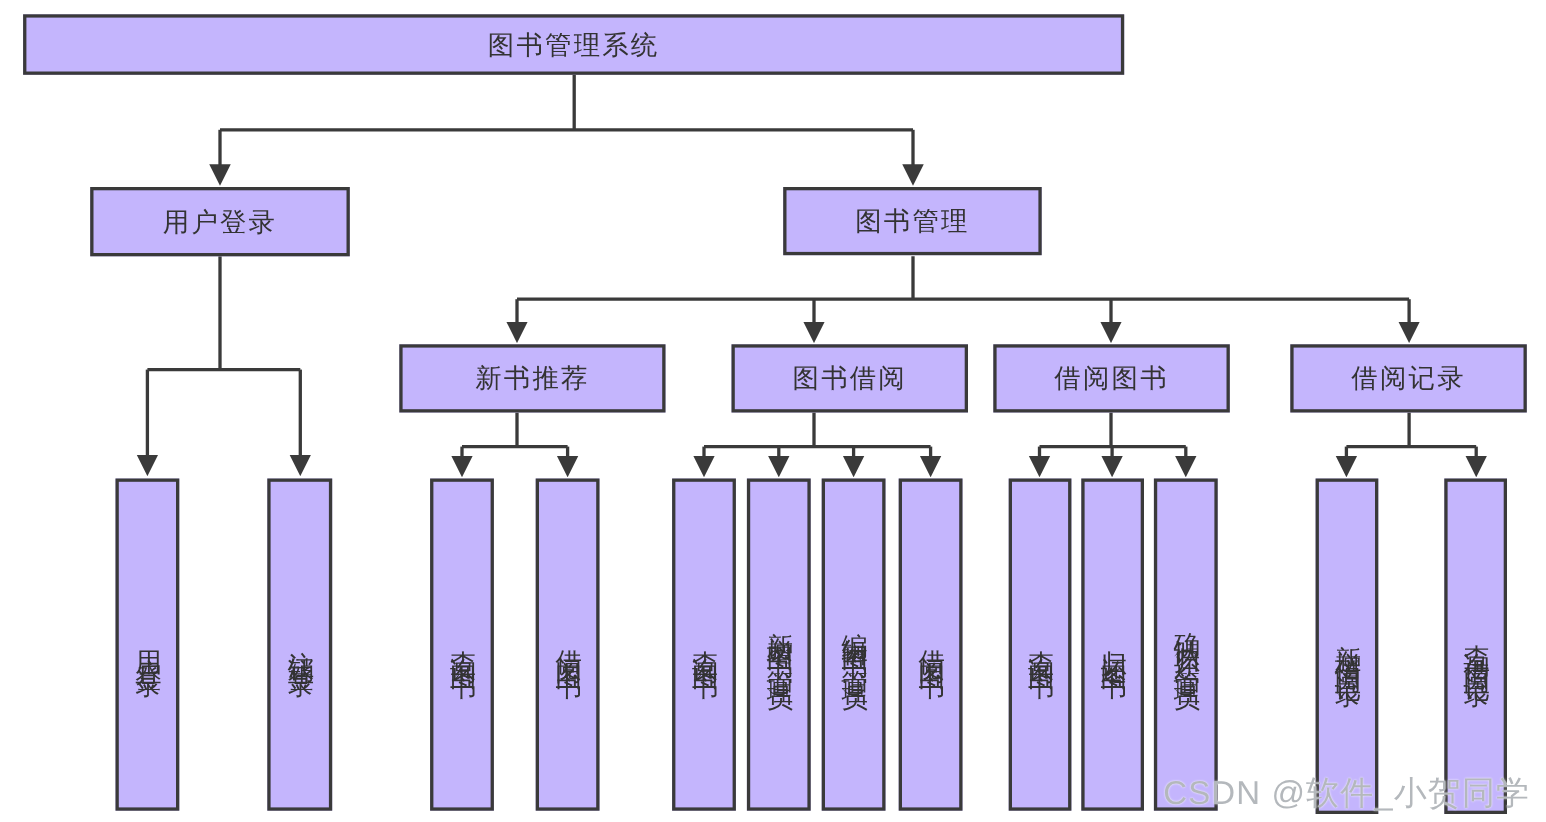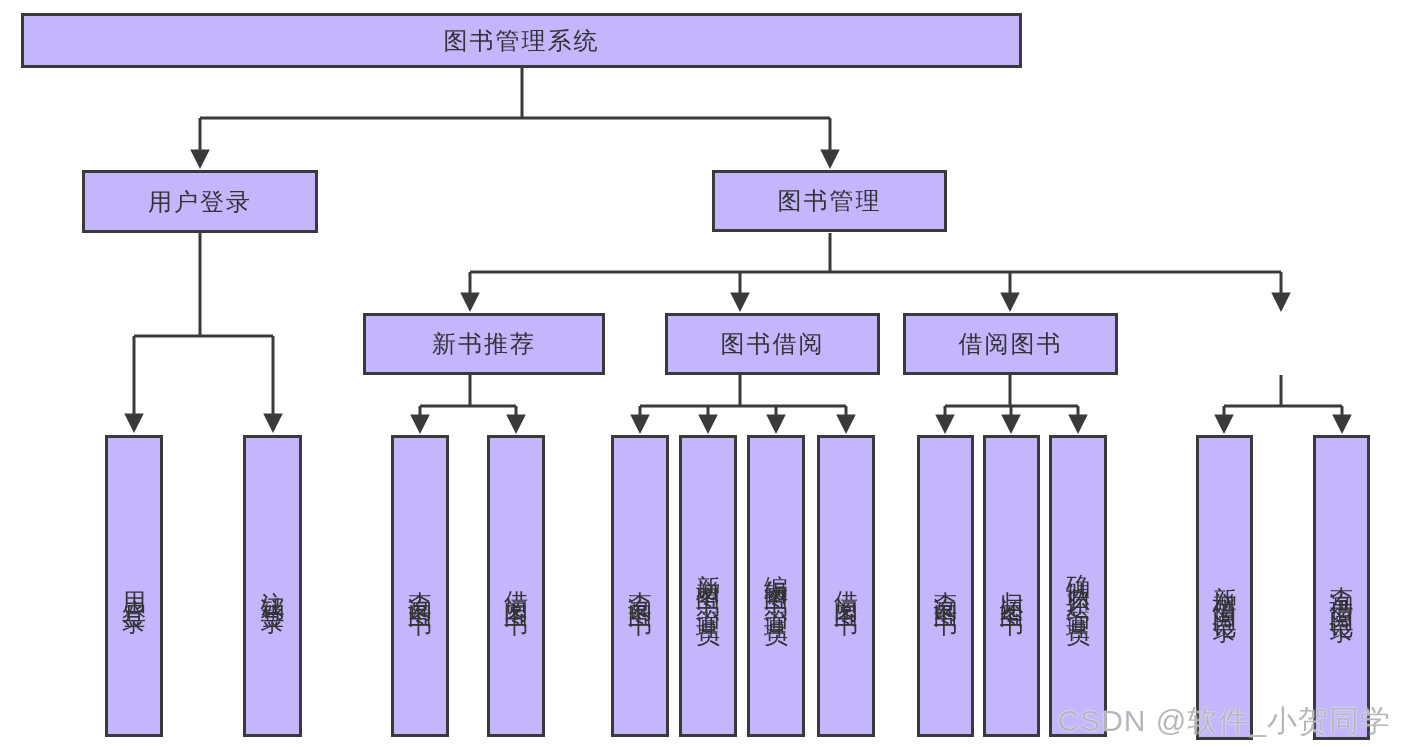--- a/index.html
+++ b/index.html
@@ -99,20 +99,23 @@
 
   <div class="node h-node" style="left:363px;top:313px;width:242px;height:62px;">
     <span class="lbl">新书推荐</span>
   </div>
   <div class="node h-node" style="left:633px;top:313px;width:215px;height:62px;margin-left:32px;">
     <span class="lbl">图书借阅</span>
   </div>
   <div class="node h-node" style="left:903px;top:313px;width:215px;height:62px;">
     <span class="lbl">借阅图书</span>
   </div>
+  <div class="node h-node" style="left:1173px;top:313px;width:215px;height:62px;">
+    <span class="lbl">借阅记录</span>
+  </div>
 
   <div class="node v-node" style="left:105px;top:435px;width:58px;height:302px;">
     <span class="lbl">用户登录</span>
   </div>
   <div class="node v-node" style="left:243px;top:435px;width:59px;height:302px;">
     <span class="lbl">注销登录</span>
   </div>
 
   <div class="node v-node" style="left:391px;top:435px;width:58px;height:302px;">
     <span class="lbl">查询图书</span>

